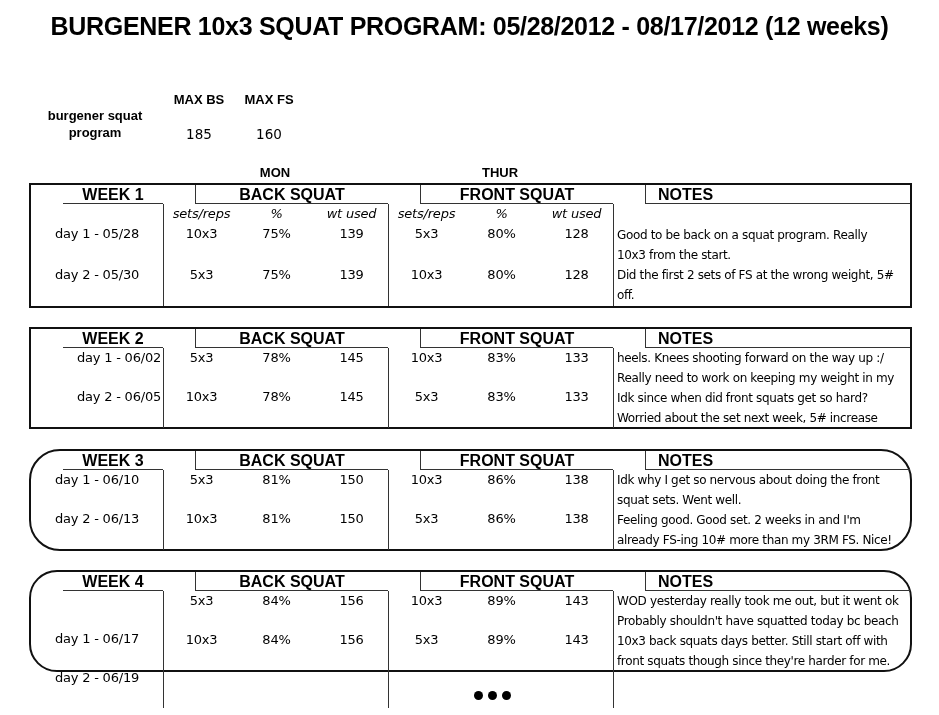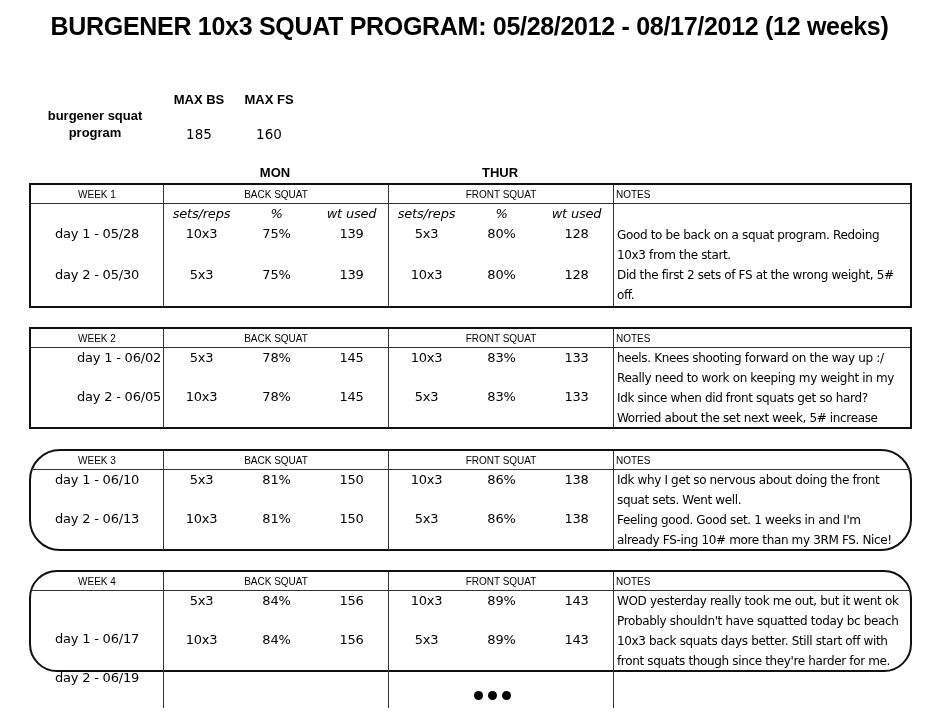--- a/index.html
+++ b/index.html
@@ -18,24 +18,24 @@
   .day-h { top: 165px; width: 100px; text-align: center; }
 
   .week-table {
     position: absolute; left: 29px; width: 883px;
     border: 2px solid #111; box-sizing: border-box;
     border-collapse: collapse;
   }
   .wt-grid { display: grid; grid-template-columns: 132px 225px 225px 1fr; }
   .hcell {
     height: 19px; line-height: 19px; border-bottom: 1.5px solid #333;
-    font-family: "Liberation Sans", sans-serif; font-weight: normal; font-size: 10px;
-    text-align: center; box-sizing: border-box;
-  }
-  .hcell.notes { text-align: left; padding-left: 2px; }
+    font-family: "Liberation Sans", sans-serif; font-weight: bold; font-size: 16px;
+    text-align: center; box-sizing: border-box; margin-left: 32px;
+  }
+  .hcell.notes { text-align: left; padding-left: 12px; }
   .bcol { border-left: 1.5px solid #333; box-sizing: border-box; }
   .body-cell { position: relative; box-sizing: border-box; }
   .sub3 { display: grid; grid-template-columns: 75px 75px 75px; }
   .val {
     font-family: "DejaVu Sans", sans-serif; font-size: 13px; text-align: center;
     height: 20px; line-height: 20px; letter-spacing: -0.2px;
   }
   .lbl { font-style: italic; }
   .dayname { font-family: "DejaVu Sans", sans-serif; font-size: 13px; text-align: center; height: 20px; line-height: 20px; letter-spacing: -0.2px; }
   .note-line {
@@ -102,21 +102,21 @@
         <div style="height:21px"></div>
           <div></div>
           <div></div>
         <div class="val">10x3</div>
         <div class="val">80%</div>
         <div class="val">128</div>
       </div>
     </div>
     <div class="body-cell bcol">
       <div style="height:21px"></div>
-      <div class="note-line">Good to be back on a squat program.  Redoing</div>
+      <div class="note-line">Good to be back on a squat program.  Really</div>
       <div class="note-line">10x3 from the start.</div>
       <div class="note-line">Did the first 2 sets of FS at the wrong weight, 5#</div>
       <div class="note-line">off.</div>
     </div>
   </div>
 </div>
 
 <div class="week-table" style="top:327px; height:102px;">
   <div class="wt-grid">
     <div class="hcell">WEEK 2</div>
@@ -198,21 +198,21 @@
           <div></div>
           <div></div>
         <div class="val">5x3</div>
         <div class="val">86%</div>
         <div class="val">138</div>
       </div>
     </div>
     <div class="body-cell bcol">
       <div class="note-line">Idk why I get so nervous about doing the front</div>
       <div class="note-line">squat sets.  Went well.</div>
-      <div class="note-line">Feeling good.  Good set.  1 weeks in and I'm</div>
+      <div class="note-line">Feeling good.  Good set.  2 weeks in and I'm</div>
       <div class="note-line">already FS-ing 10# more than my 3RM FS.  Nice!</div>
     </div>
   </div>
 </div>
 
 <div class="week-table" style="top:570px; height:102px;border-radius:28px;">
   <div class="wt-grid">
     <div class="hcell">WEEK 4</div>
     <div class="hcell bcol">BACK SQUAT</div>
     <div class="hcell bcol">FRONT SQUAT</div>

